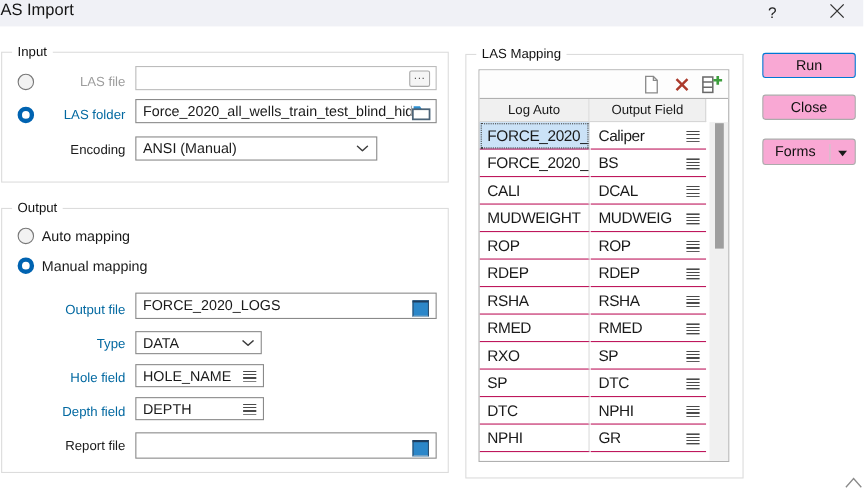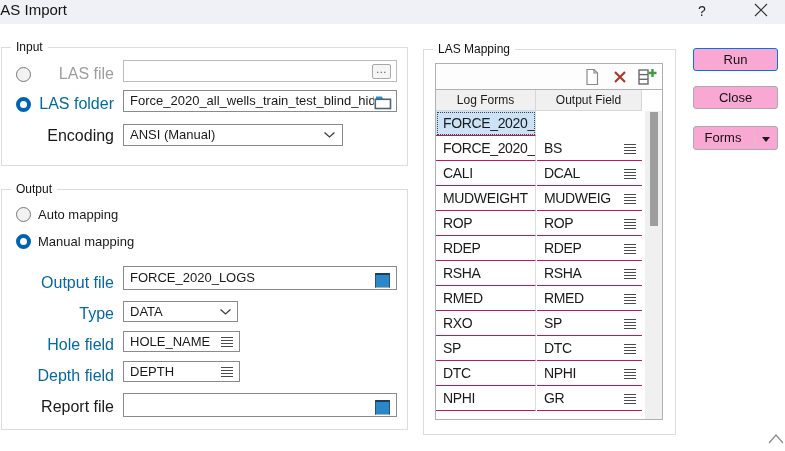--- a/index.html
+++ b/index.html
@@ -18,21 +18,21 @@
   .group-label { position:absolute; top:-8px; left:9px; background:#ffffff; padding:0 5px; font-size:12px; color:#111; white-space:nowrap; }
   .g-input  { left:1px; top:47px; width:407px; height:119px; }
   .g-output { left:1px; top:189px; width:407px; height:241px; }
   .g-map    { left:423px; top:49px; width:253px; height:386px; }
 
   
   .radio { width:15px; height:15px; border-radius:50%; border:1px solid #777777; background:#f2f2f2; }
   .radio.checked { border:4.5px solid #0063b1; background:#ffffff; }
 
   
-  .flabel { font-size:16px; text-align:right; white-space:nowrap; }
+  .flabel { font-size:12px; text-align:right; white-space:nowrap; }
   .flabel.maroon { color:#0369a1; }
   .flabel.gray { color:#9d9d9d; }
 
   
   .tfield { border:1px solid #8a8a8a; background:#ffffff; font-size:13px; line-height:20px; padding-left:6px; white-space:nowrap; overflow:hidden; }
   .tfield.disabled { border-color:#bcbcbc; }
   .combo { border:1px solid #8a8a8a; background:#ffffff; font-size:13px; line-height:20px; padding-left:6px; white-space:nowrap; }
   .chevron { position:absolute; width:11px; height:6px; }
   .chevron svg { display:block; }
   .hamburger { position:absolute; width:12px; height:10px;
@@ -178,26 +178,27 @@
         <svg width="19" height="18" viewBox="0 0 19 18">
           <rect x="1" y="2" width="9" height="14" fill="#fff" stroke="#6a6a6a" stroke-width="1.4"></rect>
           <line x1="1" y1="6.6" x2="10" y2="6.6" stroke="#6a6a6a" stroke-width="1.4"></line>
           <line x1="1" y1="11.3" x2="10" y2="11.3" stroke="#6a6a6a" stroke-width="1.4"></line>
           <path d="M14.5 1 v8 M10.5 5 h8" stroke="#3d9e3d" stroke-width="2.4"></path>
         </svg>
       </span>
     </div>
   </div>
   <div class="map-header">
-    <div class="hcell c1">Log Forms</div>
+    <div class="hcell c1">Log Auto</div>
     <div class="hcell c2">Output Field</div>
   </div>
   <div class="map-body" id="map-body">
       <div class="trow" style="top: 0px;">
         <div class="tcell c1 sel">FORCE_2020_</div>
+        <div class="tcell c2">Caliper<span class="row-burger"></span></div>
       </div>
       <div class="trow" style="top: 25px;">
         <div class="tcell c1">FORCE_2020_</div>
         <div class="tcell c2">BS<span class="row-burger"></span></div>
       </div>
       <div class="trow" style="top: 50px;">
         <div class="tcell c1">CALI</div>
         <div class="tcell c2">DCAL<span class="row-burger"></span></div>
       </div>
       <div class="trow" style="top: 75px;">

